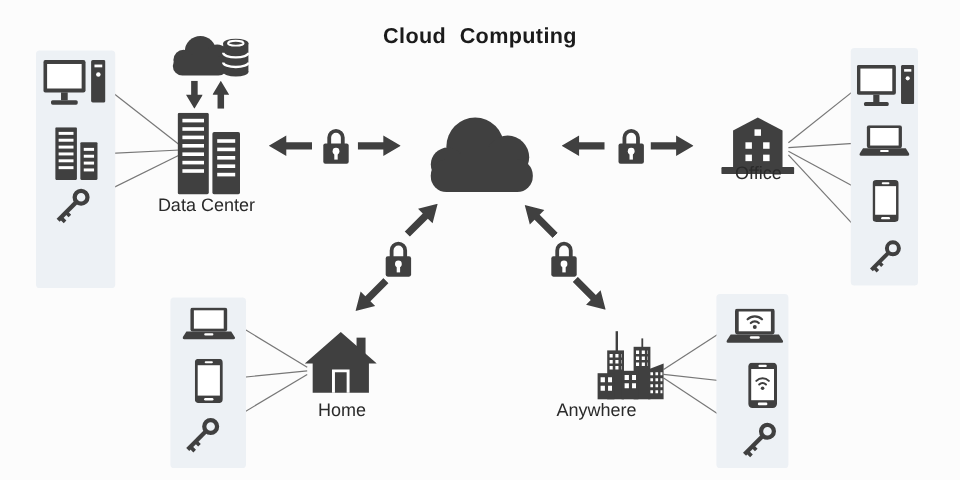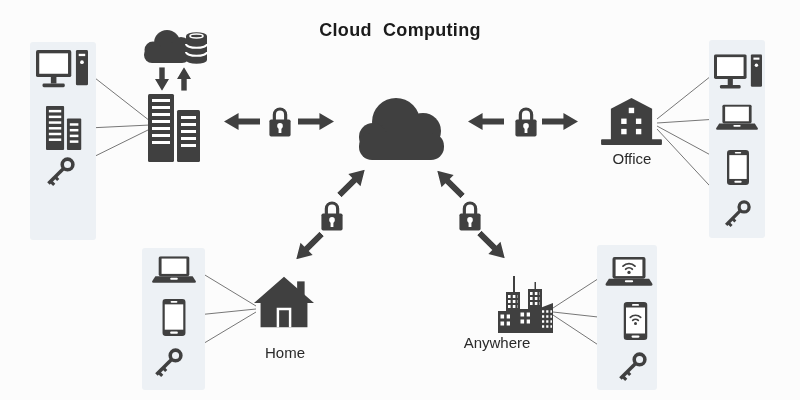--- a/index.html
+++ b/index.html
@@ -212,20 +212,21 @@
       <rect x="29" y="16" width="23" height="52" rx="1.5" fill="#404040"></rect>
       <g fill="#ffffff">
         <rect x="33" y="22" width="15" height="3"></rect>
           <rect x="33" y="29" width="15" height="3"></rect>
         <rect x="33" y="36" width="15" height="3"></rect>
           <rect x="33" y="43" width="15" height="3"></rect>
         <rect x="33" y="50" width="15" height="3"></rect>
       </g>
     </svg>
   </div>
+  <div class="node-label" style="left:172px;top:163px">Data Center</div>
 
   <div class="icon" style="left:36px;top:50px;width:52px;height:41px">
       <svg viewBox="0 0 56 44">
         <use href="#desktop-shape"></use>
       </svg>
     </div>
   <div class="icon" style="left:46px;top:106px;width:40px;height:44px">
     <svg viewBox="0 0 42 46">
       <rect x="0" y="0" width="19" height="46" rx="1" fill="#404040"></rect>
       <g fill="#ffffff">
@@ -257,21 +258,21 @@
       <rect x="0" y="44" width="62" height="6" rx="1" fill="#404040"></rect>
       <g fill="#ffffff">
         <rect x="28.2" y="12" width="5.5" height="5.5"></rect>
         <rect x="20.5" y="23" width="5.5" height="5.5"></rect>
           <rect x="35.5" y="23" width="5.5" height="5.5"></rect>
         <rect x="20.5" y="33.5" width="5.5" height="5.5"></rect>
           <rect x="35.5" y="33.5" width="5.5" height="5.5"></rect>
       </g>
     </svg>
   </div>
-  <div class="node-label" style="left:632px;top:150px">Office</div>
+  <div class="node-label" style="left:632px;top:136px">Office</div>
 
   <div class="icon" style="left:714px;top:54px;width:48px;height:38px">
       <svg viewBox="0 0 56 44">
         <use href="#desktop-shape"></use>
       </svg>
     </div>
   <div class="icon" style="left:716px;top:104px;width:42px;height:30px">
       <svg viewBox="0 0 46 32">
         <use href="#laptop-shape"></use>
       </svg>
@@ -287,21 +288,21 @@
       </svg>
     </div>
 
   <div class="icon" style="left:254px;top:276px;width:60px;height:52px">
     <svg viewBox="0 0 64 54">
       <rect x="46" y="5" width="8" height="16" fill="#404040"></rect>
       <polygon points="32,0 64,28 57,28 57,54 7,54 7,28 0,28" fill="#404040"></polygon>
       <path d="M25.5,54 V34.5 H38.5 V54" fill="none" stroke="#ffffff" stroke-width="2.6"></path>
     </svg>
   </div>
-  <div class="node-label" style="left:285px;top:344px">Home</div>
+  <div class="node-label" style="left:285px;top:334px">Home</div>
 
   <div class="icon" style="left:152px;top:256px;width:44px;height:31px">
       <svg viewBox="0 0 46 32">
         <use href="#laptop-shape"></use>
       </svg>
     </div>
   <div class="icon" style="left:162px;top:299px;width:24px;height:37px">
       <svg viewBox="0 0 24 38">
         <use href="#phone-shape"></use>
       </svg>

